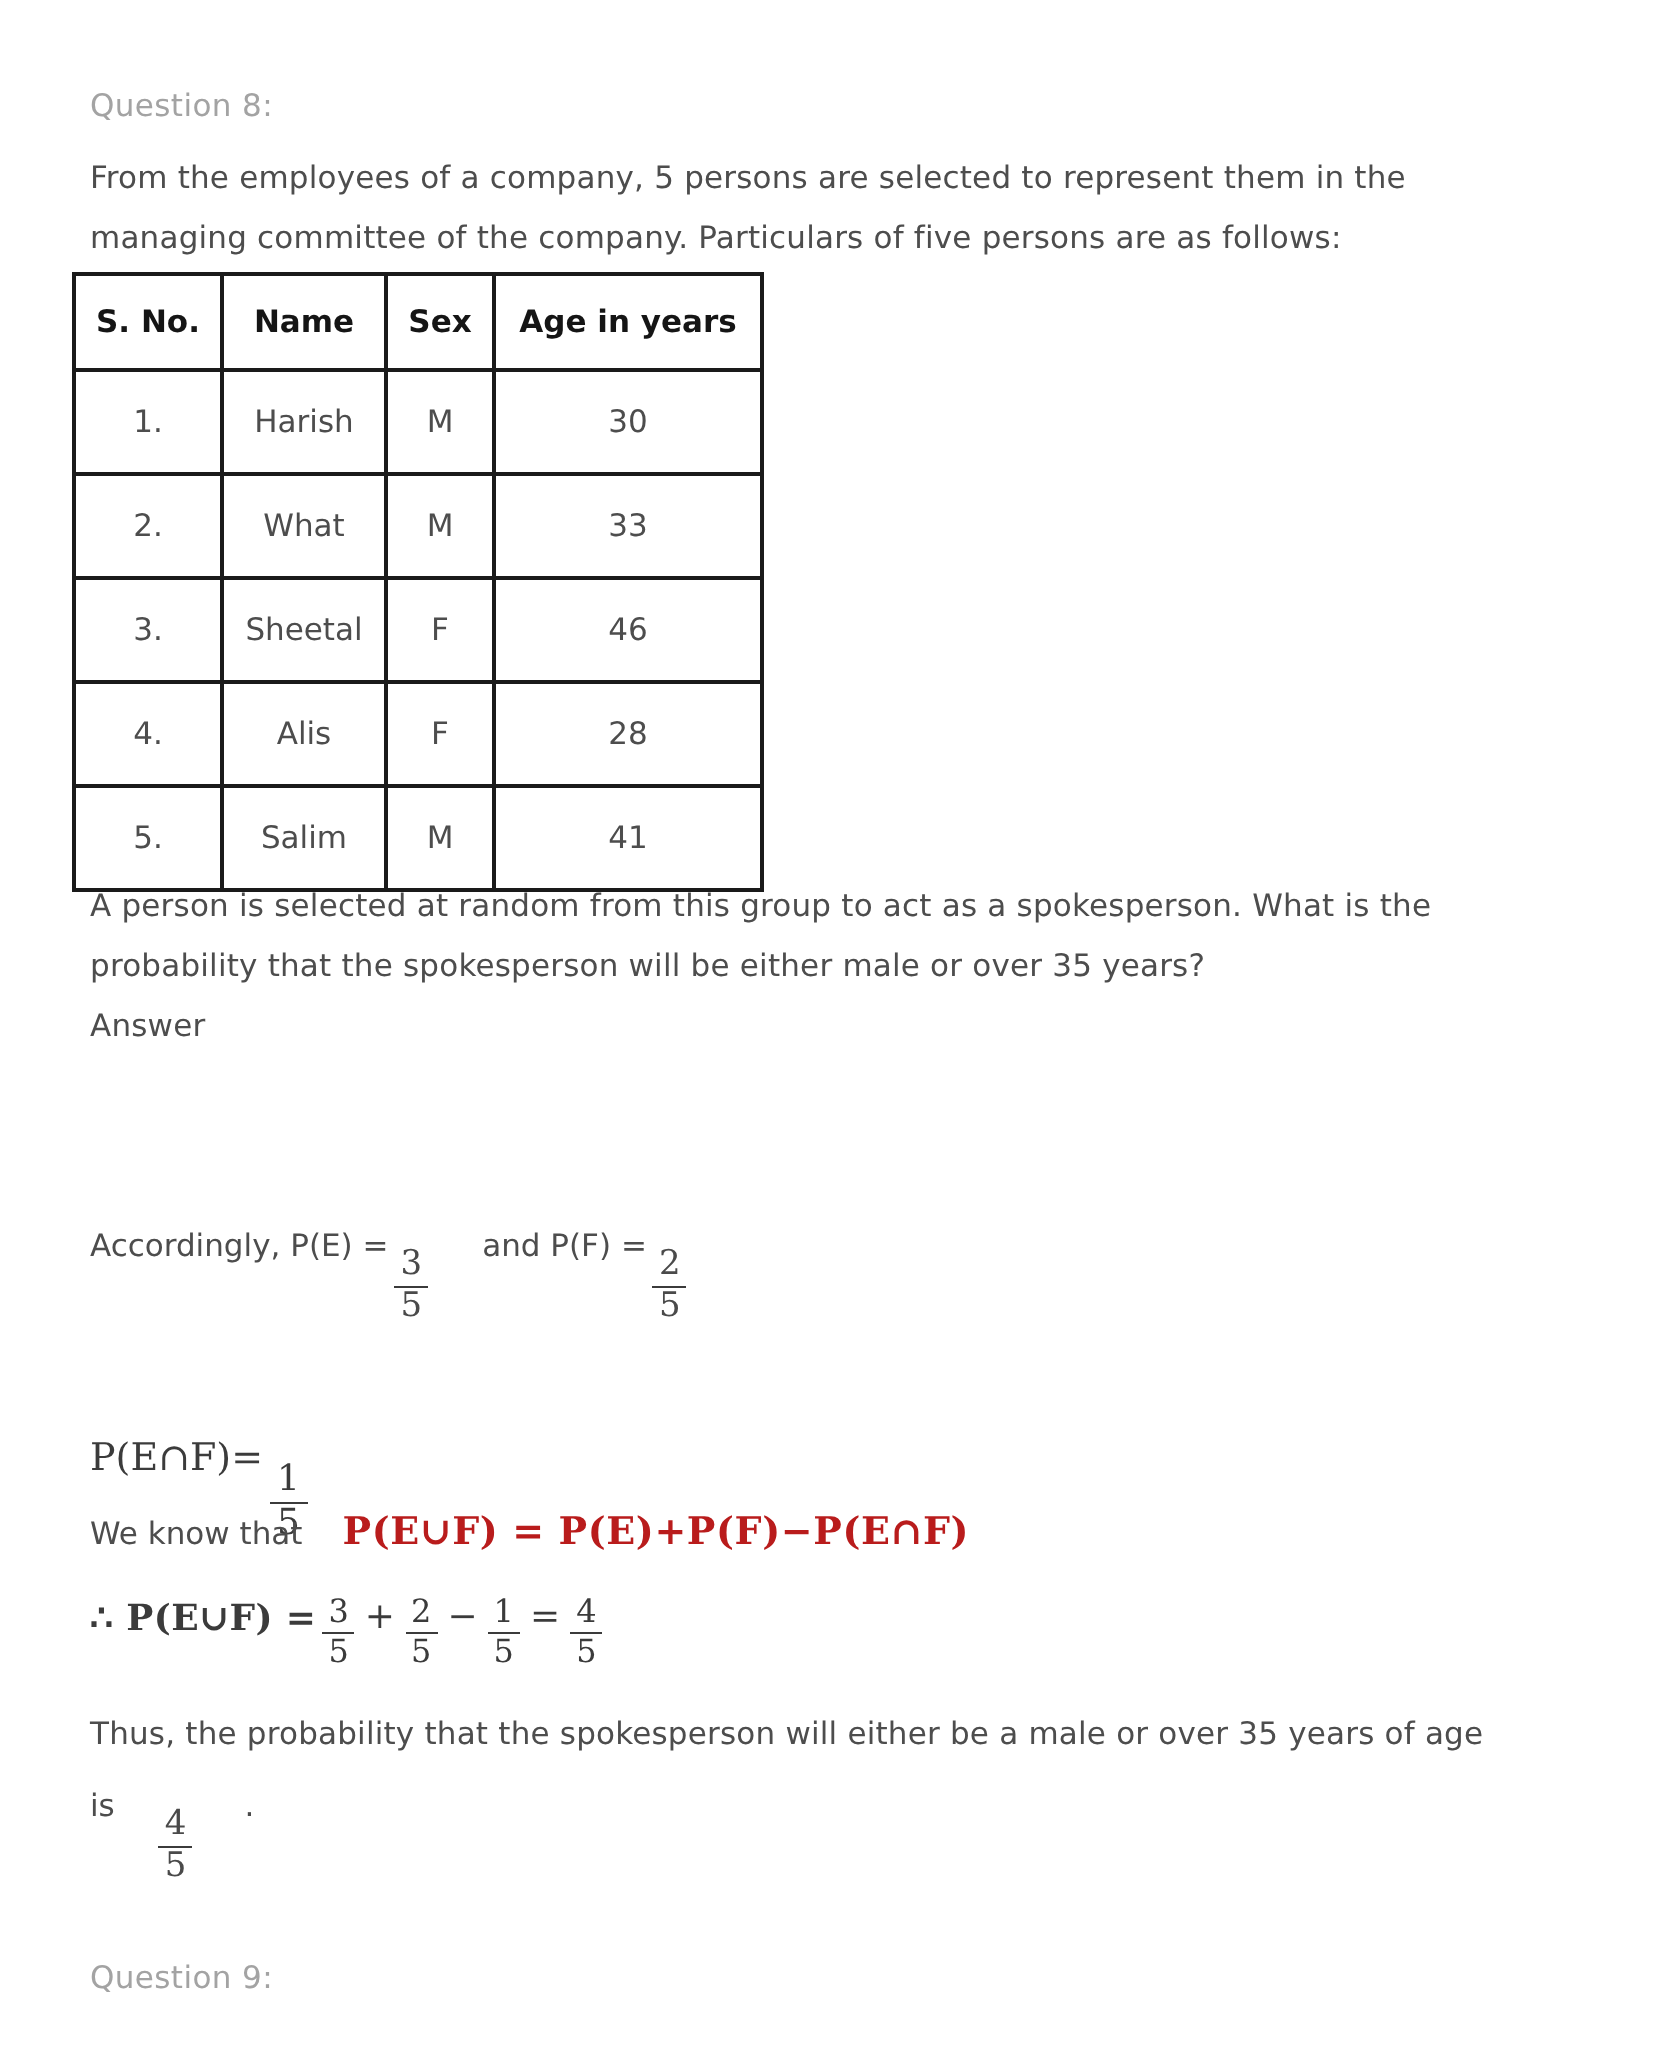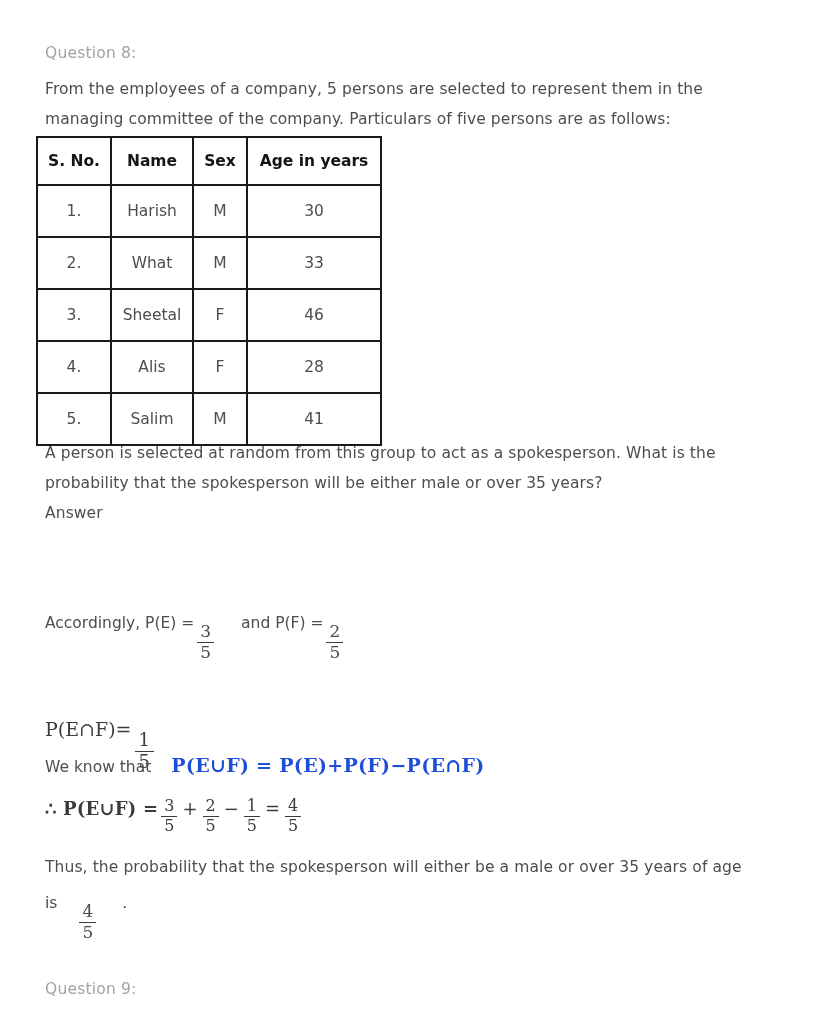--- a/index.html
+++ b/index.html
@@ -148,21 +148,21 @@
   }
   #line-pef .bigfrac .num { font-size: 18px; padding: 0 4px 1px 4px; }
   #line-pef .bigfrac .den { font-size: 18px; border-top: 1.4px solid #3b3b3b; padding: 1px 4px 0 4px; }
 
   
   #line-weknow { top: 752px; }
   #line-weknow .formula {
     font-family: "DejaVu Serif", serif;
     font-size: 19px;
     font-weight: bold;
-    color: #1d4ed8;
+    color: #b91c1c;
     margin-left: 20px;
     letter-spacing: 0.3px;
   }
 
   
   #line-therefore {
     top: 798px;
     font-family: "DejaVu Serif", serif;
     font-size: 18px;
     color: #3b3b3b;

